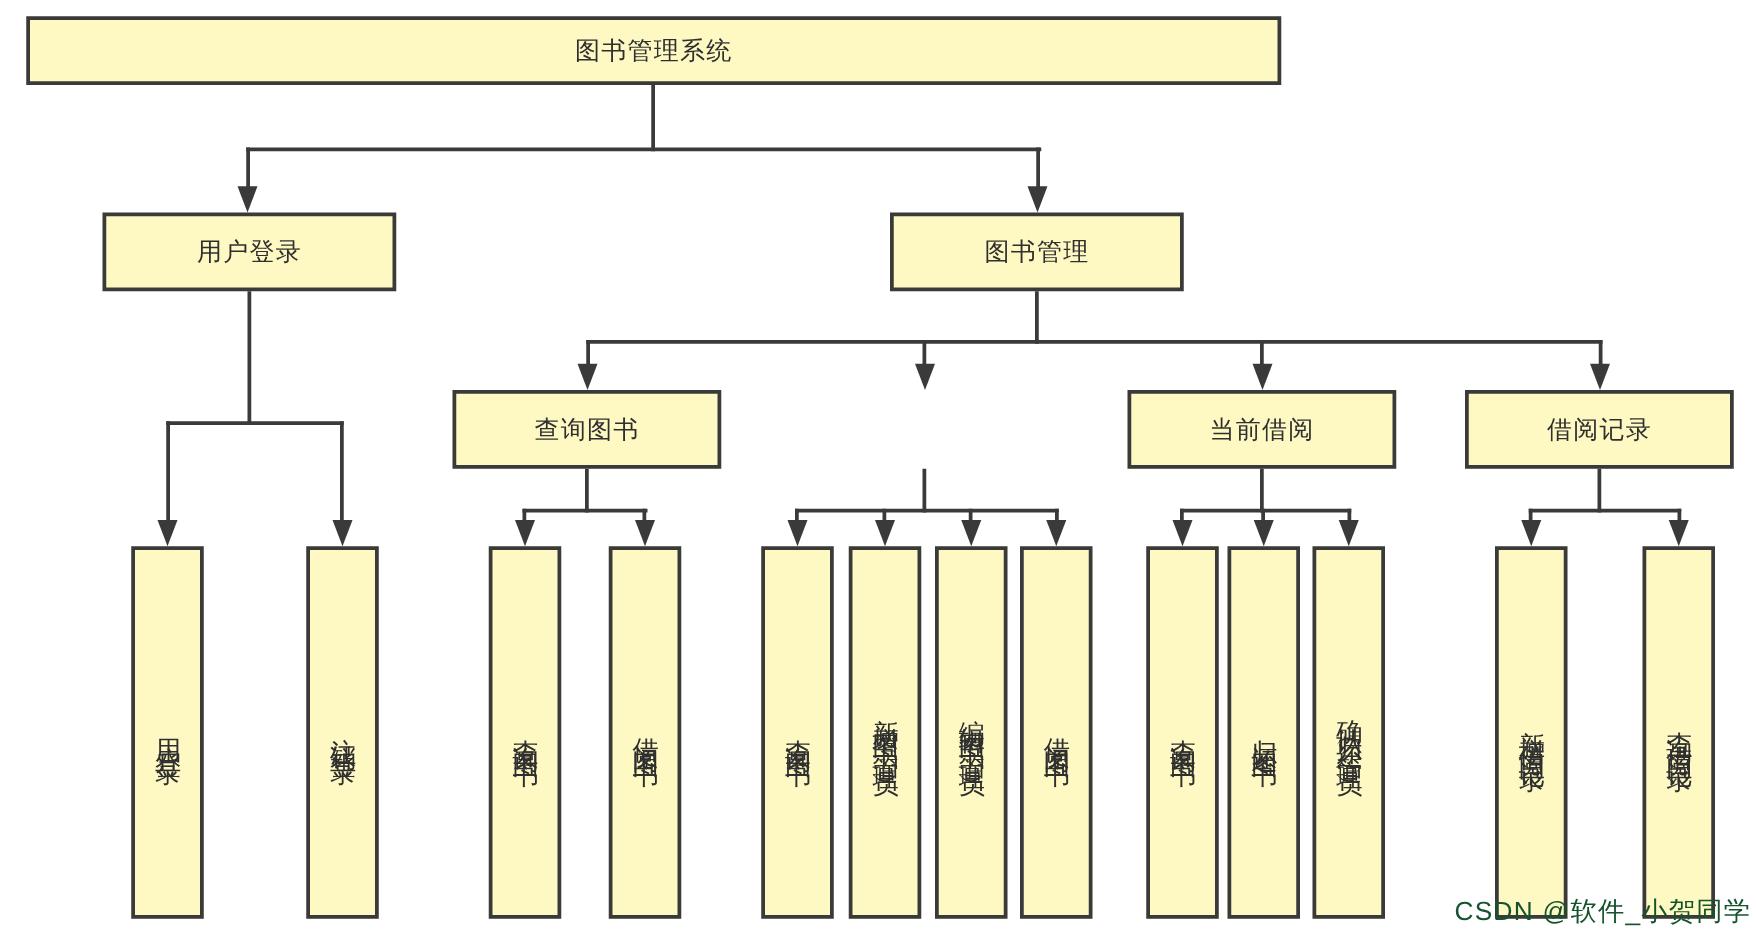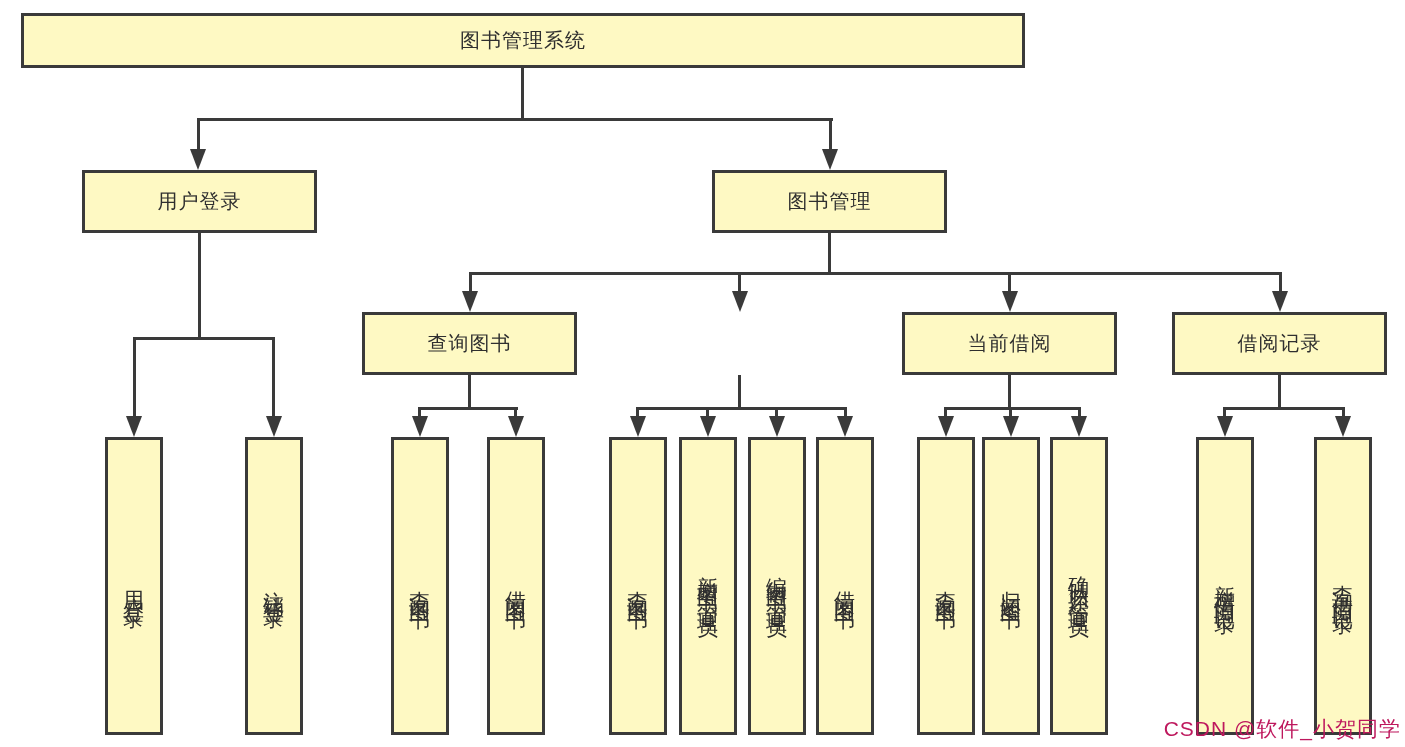--- a/index.html
+++ b/index.html
@@ -118,21 +118,21 @@
     <span class="vtext">确认归还（管理员）</span>
   </div>
 
   <div class="node leaf" style="left:1196px;top:437px;width:58px;height:298px;">
     <span class="vtext">新增借阅记录</span>
   </div>
   <div class="node leaf" style="left:1314px;top:437px;width:58px;height:298px;">
     <span class="vtext">查询借阅记录</span>
   </div>
 
-  <div class="watermark" style="color: #be185d;">CSDN @软件_小贺同学</div>
+  <div class="watermark" style="color: #14532d;">CSDN @软件_小贺同学</div>
 <div class="line" style="left: 521px; top: 68px; width: 3px; height: 53px; background: rgb(58, 58, 58);"></div>
     <div class="line" style="left: 197px; top: 118px; width: 636px; height: 3px; background: rgb(58, 58, 58);"></div>
     <div class="line" style="left: 197px; top: 118px; width: 3px; height: 34px; background: rgb(58, 58, 58);"></div>
     <div class="line" style="left: 829px; top: 118px; width: 3px; height: 34px; background: rgb(58, 58, 58);"></div>
     <div class="line" style="left: 198px; top: 233px; width: 3px; height: 107px; background: rgb(58, 58, 58);"></div>
     <div class="line" style="left: 133px; top: 337px; width: 142px; height: 3px; background: rgb(58, 58, 58);"></div>
     <div class="line" style="left: 133px; top: 337px; width: 3px; height: 82px; background: rgb(58, 58, 58);"></div>
     <div class="line" style="left: 272px; top: 337px; width: 3px; height: 82px; background: rgb(58, 58, 58);"></div>
     <div class="line" style="left: 828px; top: 233px; width: 3px; height: 42px; background: rgb(58, 58, 58);"></div>
     <div class="line" style="left: 469px; top: 272px; width: 813px; height: 3px; background: rgb(58, 58, 58);"></div>

